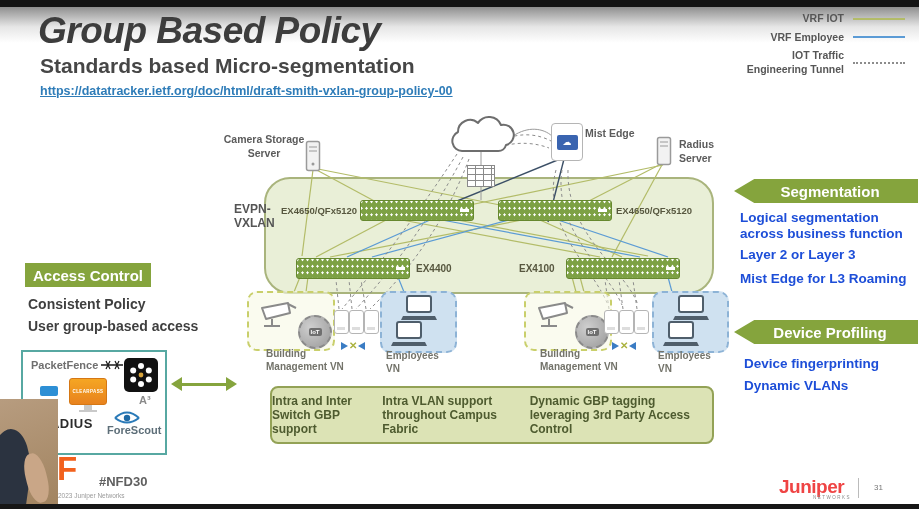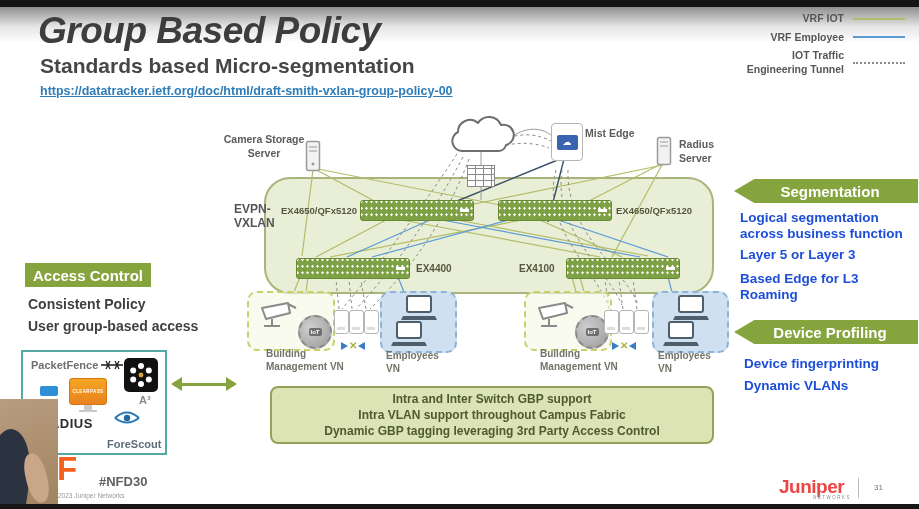--- a/index.html
+++ b/index.html
@@ -46,21 +46,21 @@
        border:2px dashed #8a8a8a;display:flex;align-items:center;justify-content:center;}
   .iot span{font-size:6px;color:#fff;background:#6f6f6f;padding:1px 2px;border-radius:2px;font-weight:700;}
   .vnlabel{font-size:10px;color:#73736a;font-weight:600;line-height:1.3;white-space:pre-line;}
   .blk{display:flex;align-items:center;gap:1px;}
   .blk .t{width:0;height:0;border-top:4px solid transparent;border-bottom:4px solid transparent;}
   .blk .tl{border-left:7px solid #3a7cc4;}
   .blk .tr{border-right:7px solid #3a7cc4;}
   .blk .x{color:#aab23f;font-size:10px;font-weight:900;line-height:1;}
   
   .gbp{left:270px;top:386px;width:440px;height:54px;background:#dce3b5;border:2px solid #93a256;border-radius:8px;
-       display:flex;flex-direction:column;align-items:center;justify-content:center;gap:2px;}
+       display:flex;flex-direction:row;align-items:center;justify-content:center;gap:2px;}
   .gbp div{font-size:12px;font-weight:700;color:#4e5b2f;}
   
   .acb{left:25px;top:263px;width:126px;height:24px;background:#85a43d;color:#fff;font-size:15px;font-weight:700;
        display:flex;align-items:center;justify-content:center;}
   .acp{font-size:14px;font-weight:600;color:#3f3f3f;}
   .vbox{left:21px;top:350px;width:142px;height:101px;background:#fff;border:2px solid #57a8a2;}
   .pf{left:8px;top:7px;display:flex;align-items:center;gap:3px;font-size:11px;font-weight:700;color:#6f6f6f;}
   .a3lbl{font-size:11px;color:#8a8a8a;font-weight:600;}
   .mon{width:36px;height:25px;background:linear-gradient(#f5a623,#e8821e);border:1px solid #d57714;border-radius:3px;
        display:flex;align-items:center;justify-content:center;}
@@ -313,33 +313,33 @@
         </div>
       <div class="stand"></div>
       <div class="base"></div>
     </div>
     <div class="abs radius" style="left:17px;top:64px">RADIUS</div>
     <svg class="abs" style="left:90px;top:58px" width="28" height="15" viewBox="0 0 28 15">
       <path d="M2,8 Q14,-3 26,8" fill="none" stroke="#2a7ab8" stroke-width="2"></path>
       <path d="M2,8 Q14,17 26,8" fill="none" stroke="#2a7ab8" stroke-width="2"></path>
       <circle cx="14" cy="8" r="3.2" fill="#1f6aa5"></circle>
     </svg>
-    <div class="abs fs" style="left:84px;top:86px">ForeScout</div>
+    <div class="abs fs" style="left:84px;top:72px">ForeScout</div>
   </div>
 
   <div class="abs dbl">
     <span class="shaft"></span>
     <span class="tl"></span>
     <span class="tr"></span>
   </div>
 
   <div class="abs rbanner" style="left:734px;top:179px">Segmentation</div>
   <div class="abs rp" style="left:740px;top:210px;width:174px">Logical segmentation across business function</div>
-  <div class="abs rp" style="left:740px;top:247px">Layer 5 or Layer 3</div>
-  <div class="abs rp" style="left:740px;top:271px">Based Edge for L3 Roaming</div>
+  <div class="abs rp" style="left:740px;top:247px">Layer 2 or Layer 3</div>
+  <div class="abs rp" style="left:740px;top:271px">Mist Edge for L3 Roaming</div>
 
   <div class="abs rbanner" style="left:734px;top:320px">Device Profiling</div>
   <div class="abs rp" style="left:744px;top:356px">Device fingerprinting</div>
   <div class="abs rp" style="left:744px;top:378px">Dynamic VLANs</div>
 
   <div class="abs nfd" style="left:57px;top:452px">F</div>
   <div class="abs hash" style="left:99px;top:474px">#NFD30</div>
   <div class="abs copy" style="left:58px;top:492px">2023 Juniper Networks</div>
 
   <div class="abs jun" style="left:779px;top:476px">Juniper</div>

